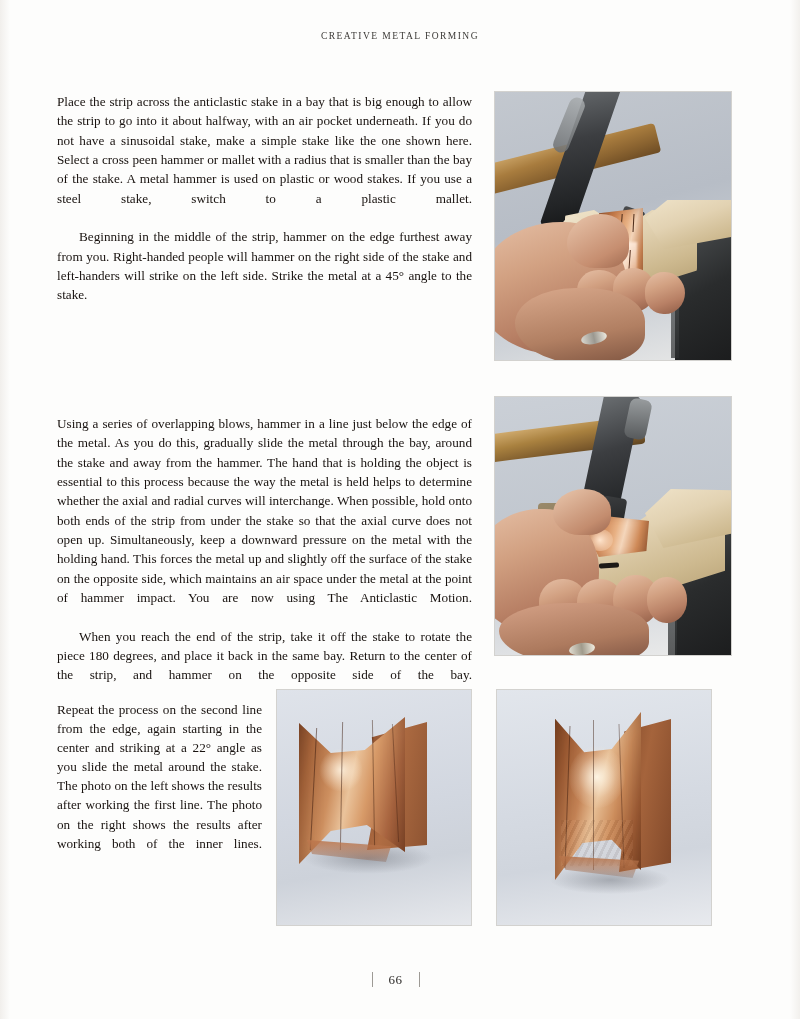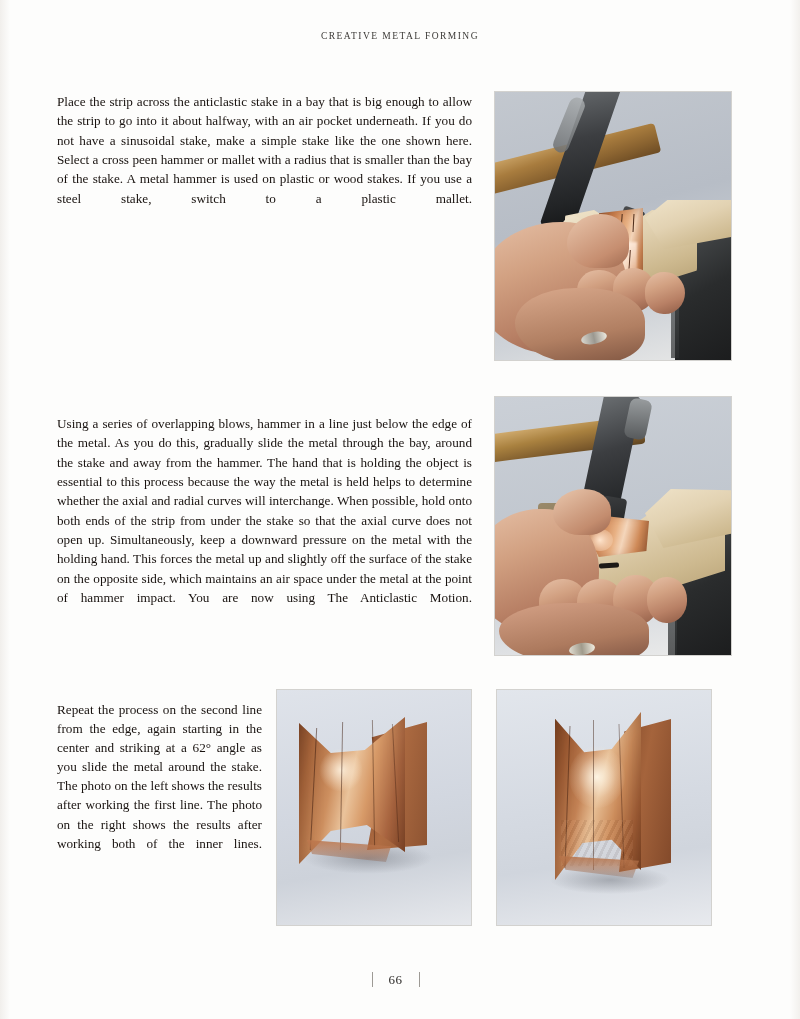--- a/index.html
+++ b/index.html
@@ -161,20 +161,21 @@
 </style>
 </head>
 <body>
 
 <div class="page">
 
   <div class="running-head">Creative Metal Forming</div>
 
   <div class="textblock" id="block-1">
     <p>Place the strip across the anticlastic stake in a bay that is big enough to allow the strip to go into it about halfway, with an air pocket underneath. If you do not have a sinusoidal stake, make a simple stake like the one shown here. Select a cross peen hammer or mallet with a radius that is smaller than the bay of the stake. A metal hammer is used on plastic or wood stakes. If you use a steel stake, switch to a plastic mallet.</p>
+    <p>Beginning in the middle of the strip, hammer on the edge furthest away from you. Right-handed people will hammer on the right side of the stake and left-handers will strike on the left side. Strike the metal at a 45° angle to the stake.</p>
   </div>
 
   <div class="photo" id="photo-1">
     <div class="scene">
       <div class="bg-grey"></div>
 
       <div class="sh handle-wood" style="left:-12px; top:74px; width:180px; height:30px;
                   transform:rotate(-14deg); transform-origin:left center;"></div>
 
       <div class="sh hammer-head" style="left:96px; top:-14px; width:33px; height:160px;
@@ -225,20 +226,21 @@
                   border-radius:48% 46% 40% 56%;
                   background:linear-gradient(170deg,#d9a98c,#b17f62 60%,#7e5440);"></div>
       <div class="sh" style="left:86px; top:240px; width:26px; height:12px; border-radius:50%;
                   background:linear-gradient(90deg,#d9d7cf,#9b9890,#ece9df);
                   transform:rotate(-12deg);"></div>
     </div>
   </div>
 
   <div class="textblock" id="block-2">
     <p>Using a series of overlapping blows, hammer in a line just below the edge of the metal. As you do this, gradually slide the metal through the bay, around the stake and away from the hammer. The hand that is holding the object is essential to this process because the way the metal is held helps to determine whether the axial and radial curves will interchange. When possible, hold onto both ends of the strip from under the stake so that the axial curve does not open up. Simultaneously, keep a downward pressure on the metal with the holding hand. This forces the metal up and slightly off the surface of the stake on the opposite side, which maintains an air space under the metal at the point of hammer impact. You are now using The Anticlastic Motion.</p>
+    <p>When you reach the end of the strip, take it off the stake to rotate the piece 180 degrees, and place it back in the same bay. Return to the center of the strip, and hammer on the opposite side of the bay.</p>
   </div>
 
   <div class="photo" id="photo-2">
     <div class="scene">
       <div class="bg-grey" style="background:linear-gradient(170deg,#cbd0d7 0%,#c0c6ce 50%,#d9dce0 80%,#ececeb 100%);"></div>
 
       <div class="sh handle-wood" style="left:-10px; top:38px; width:160px; height:28px;
                   transform:rotate(-7deg); transform-origin:left center;
                   background:linear-gradient(175deg,#d3ae72,#a9813f 40%,#7c5a2c 80%,#5e4421);"></div>
 
@@ -285,21 +287,21 @@
       <div class="sh skin" style="left:4px; top:206px; width:150px; height:62px;
                   border-radius:46% 44% 38% 56%;
                   background:linear-gradient(170deg,#d5a287,#ad7a5e 60%,#7a5040);"></div>
       <div class="sh" style="left:74px; top:246px; width:26px; height:12px; border-radius:50%;
                   background:linear-gradient(90deg,#e0dcd0,#a09b8c,#f0ece0);
                   transform:rotate(-8deg);"></div>
     </div>
   </div>
 
   <div class="textblock" id="block-3">
-    <p>Repeat the process on the second line from the edge, again starting in the center and striking at a 62° angle as you slide the metal around the stake. The photo on the left shows the results after working the first line. The photo on the right shows the results after working both of the inner lines.</p>
+    <p>Repeat the process on the second line from the edge, again starting in the center and striking at a 22° angle as you slide the metal around the stake. The photo on the left shows the results after working the first line. The photo on the right shows the results after working both of the inner lines.</p>
   </div>
 
   <div class="photo" id="photo-3">
     <div class="scene">
       <div class="bg-lightgrey"></div>
 
       <div class="sh" style="left:26px; top:152px; width:130px; height:32px;
                   background:radial-gradient(ellipse at 50% 50%, rgba(120,124,132,.55), rgba(120,124,132,0) 70%);
                   border-radius:50%;"></div>
 

